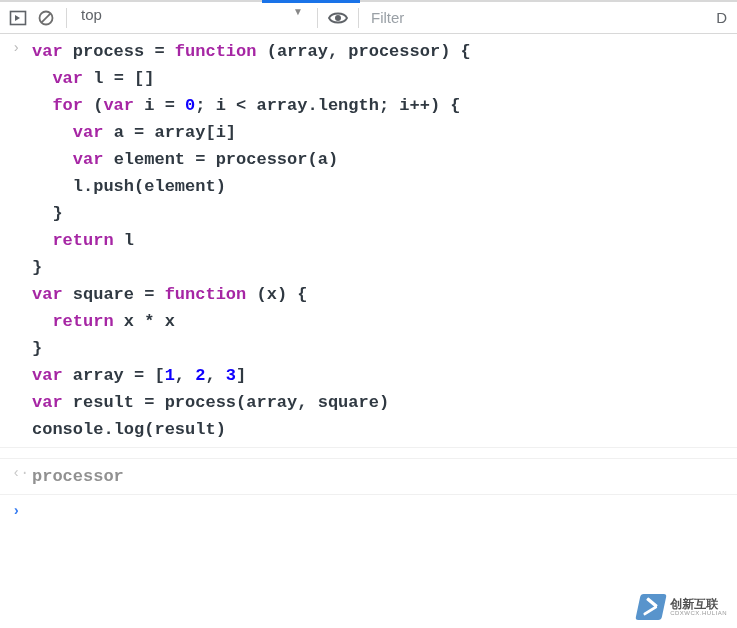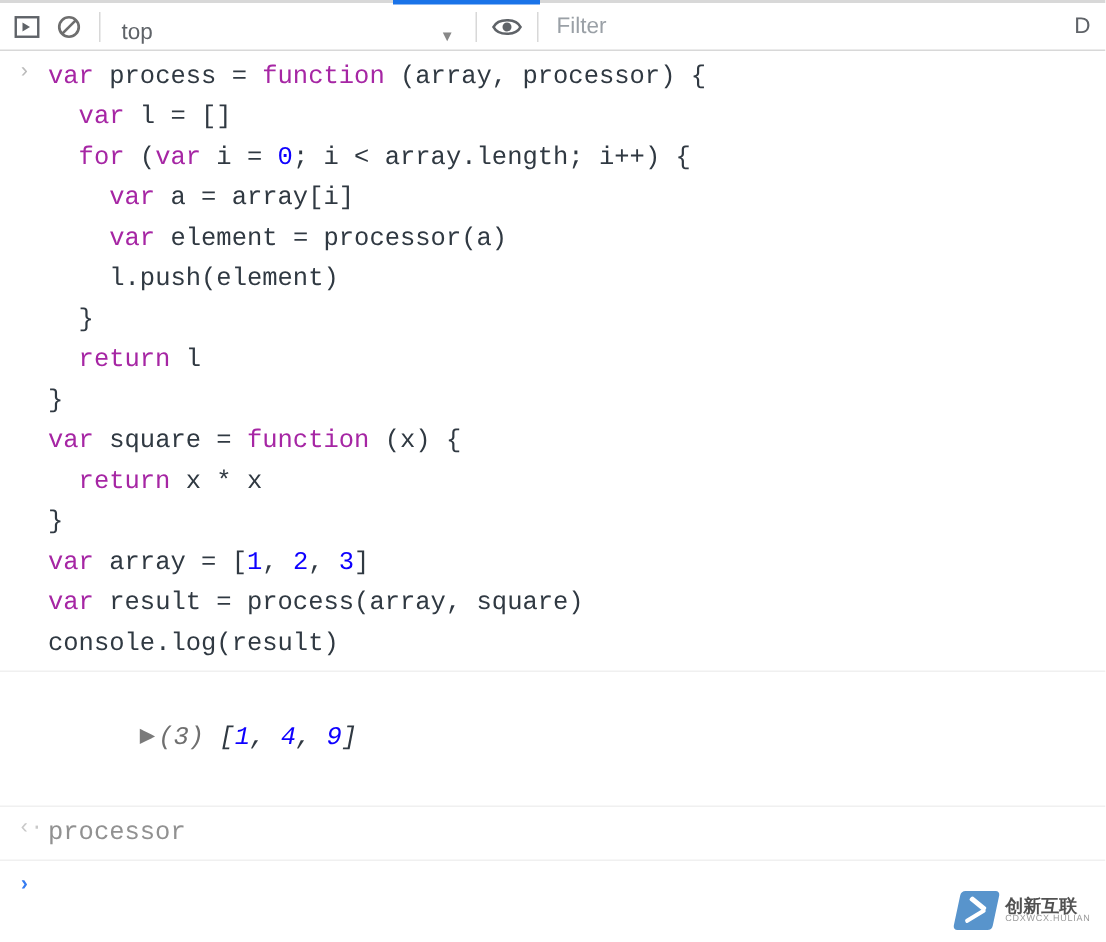--- a/index.html
+++ b/index.html
@@ -46,21 +46,21 @@
   .toolbar .sep {
     width: 1px;
     height: 20px;
     background: #d8d8d8;
     margin: 0 6px;
   }
   .context-selector {
     flex: 0 0 238px;
     height: 24px;
     display: flex;
-    align-items: flex-end;
+    align-items: flex-start;
     justify-content: space-between;
     padding: 0 8px;
     color: #5f6368;
     font-size: 15px;
     cursor: pointer;
   }
   .context-selector .tri {
     font-size: 10px;
     color: #888;
   }
@@ -100,20 +100,21 @@
   }
   .gutter.blue { color: #367cf1; font-weight: bold; }
   .gutter.grey-left { color: #c9c9c9; }
   .content {
     flex: 1;
     white-space: pre;
     line-height: 27px;
     font-size: 17px;
     padding-right: 8px;
     overflow: hidden;
+    font-weight: bold;
   }
   .kw { color: #a626a4; }
   .num { color: #0e00ff; }
   .op { color: #303942; }
   .callname { color: #303942; }
   .result-line {
     color: #303942;
   }
   .result-line .tri-right {
     color: #7a7a7a;
@@ -214,23 +215,20 @@
 <span class="kw">var</span> <span class="callname">square</span> <span class="op">=</span> <span class="kw">function</span> <span class="op">(</span><span class="callname">x</span><span class="op">)</span> <span class="op">{</span>
   <span class="kw">return</span> <span class="callname">x</span> <span class="op">*</span> <span class="callname">x</span>
 <span class="op">}</span>
 <span class="kw">var</span> <span class="callname">array</span> <span class="op">=</span> <span class="op">[</span><span class="num">1</span><span class="op">,</span> <span class="num">2</span><span class="op">,</span> <span class="num">3</span><span class="op">]</span>
 <span class="kw">var</span> <span class="callname">result</span> <span class="op">=</span> <span class="callname">process</span><span class="op">(</span><span class="callname">array</span><span class="op">,</span> <span class="callname">square</span><span class="op">)</span>
 <span class="callname">console</span><span class="op">.</span><span class="callname">log</span><span class="op">(</span><span class="callname">result</span><span class="op">)</span></div>
   </div>
 
   <div class="row">
     <div class="gutter"></div>
-    <div class="content result-line">
-      <span class="tri-right">▶</span><span class="arrlen">(3)</span> <span class="bracket">[<span class="rv">1</span>, <span class="rv">4</span>, <span class="rv">9</span>]</span>
-    </div>
   </div>
 
   <div class="row">
     <div class="gutter grey-left">‹·</div>
     <div class="content undef">processor</div>
   </div>
 
   <div class="prompt-row">
     <div class="gutter blue">›</div>
     <div class="content"></div>

